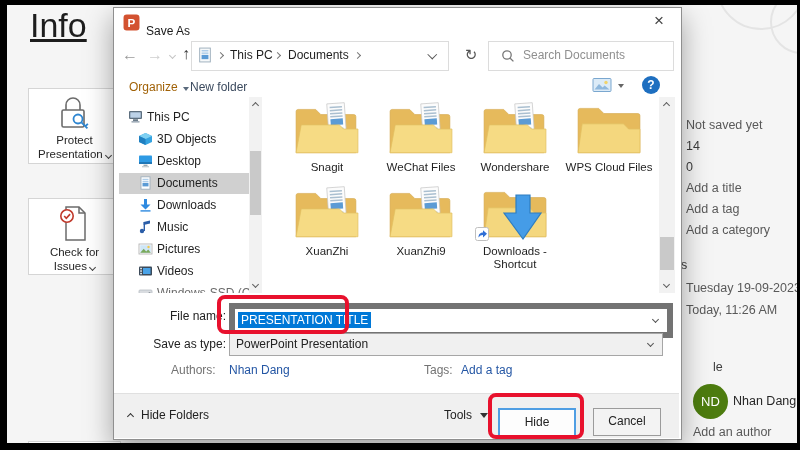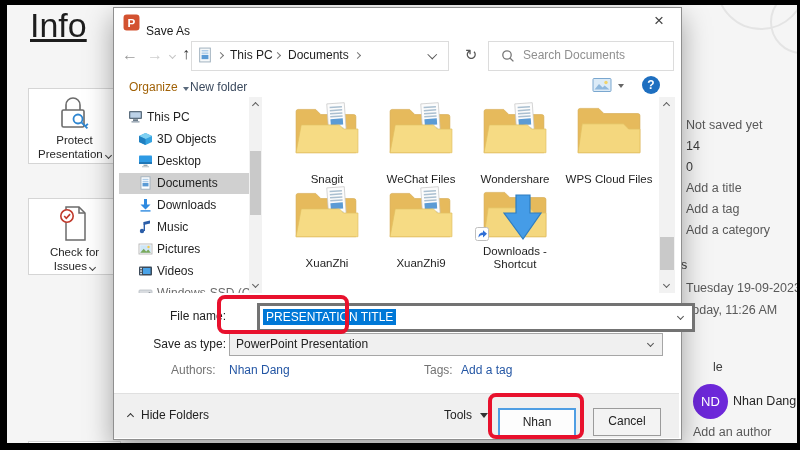--- a/index.html
+++ b/index.html
@@ -18,21 +18,21 @@
   .rp{position:absolute;left:686px;color:#595959;font-size:12.5px;white-space:nowrap;}
   
   .dialog{position:absolute;left:113px;top:7px;width:567px;height:431px;background:#fff;
           border:1px solid #8f8f8f;box-shadow:0 10px 26px rgba(0,0,0,.35);z-index:10;}
   .box{position:absolute;background:#fff;border:1px solid #dcdcdc;}
   .crumb{color:#1f1f1f;padding:0 4px;cursor:pointer;}
   .side-row{position:absolute;left:5px;width:130px;height:21px;line-height:21px;cursor:pointer;}
   .side-row .ic{position:absolute;top:3px;}
   .side-row .sl{position:absolute;top:0;font-size:12px;color:#1f1f1f;white-space:nowrap;}
   .tile{position:absolute;width:92px;text-align:center;cursor:pointer;}
-  .tile .fl{font-size:11.5px;color:#1f1f1f;line-height:13px;margin-top:13px;}
+  .tile .fl{font-size:11.5px;color:#1f1f1f;line-height:13px;margin-top:1px;}
   .sbar{position:absolute;background:#f2f2f2;}
   .thumb{position:absolute;left:1px;background:#c9c9c9;}
   .sarr{position:absolute;color:#5f5f5f;}
   .footer-btn{position:absolute;height:26px;text-align:center;line-height:24px;font-size:12px;cursor:pointer;}
   .ann{position:absolute;border:4px solid #e8112d;border-radius:8px;z-index:60;pointer-events:none;}
   .frame{position:absolute;background:#000;z-index:50;}
   .link{color:#2456a4;cursor:pointer;}
   .glabel{color:#737373;}
 </style>
 </head>
@@ -111,21 +111,21 @@
     <div class="rp txt" style="top:181px;">Add a title</div>
     <div class="rp txt" style="top:202px;">Add a tag</div>
     <div class="rp txt" style="top:223px;">Add a category</div>
 
     <div class="rp txt" style="left:681px;top:258px;color:#3d3d3d;">s</div>
     <div class="rp txt" style="top:281px;">Tuesday 19-09-2023</div>
     <div class="rp txt" style="top:303px;">Today, 11:26 AM</div>
 
     <div class="rp txt" style="left:681px;top:360px;color:#3d3d3d;margin-left:32px;">le</div>
 
-    <div class="abs" style="left:693px;top:384px;width:35px;height:35px;border-radius:50%;background:#6d28d9;color:#fff;
+    <div class="abs" style="left:693px;top:384px;width:35px;height:35px;border-radius:50%;background:#4d7c0f;color:#fff;
                 text-align:center;line-height:35px;font-size:13px;">
       <span>ND</span>
     </div>
     <div class="rp txt" style="left:733px;top:394px;color:#262626;">Nhan Dang</div>
     <div class="rp txt" style="left:693px;top:425px;">Add an author</div>
   </div>
 
   <div class="dialog">
 
     <div class="abs" style="left:0;top:0;width:565px;height:30px;background:#fff;">
@@ -348,21 +348,21 @@
       </div>
 
       <div class="sbar" style="left:545px;top:0;width:16px;height:196px;">
         <span class="abs cv cv-u cv-s sarr" style="left:5px;top:6px;"></span>
         <div class="thumb" style="top:140px;width:14px;height:33px;"></div>
         <span class="abs cv cv-d cv-s sarr" style="left:5px;bottom:6px;"></span>
       </div>
     </div>
 
     <div class="abs txt" style="left:52px;top:301px;width:60px;text-align:right;">File name:</div>
-    <div class="abs" style="left:115px;top:295px;width:432px;height:23px;background:#fff;border:3px solid #737373;cursor:text;margin-left:28px;">
+    <div class="abs" style="left:115px;top:295px;width:432px;height:23px;background:#fff;border:6px solid #737373;cursor:text;">
       <span style="position:absolute;left:3px;top:3px;background:#0078d7;color:#fff;padding:1px 3px;font-size:12px;white-space:nowrap;">PRESENTATION TITLE</span>
       <span class="abs cv cv-d cv-s" style="right:9px;top:8px;color:#555;"></span>
     </div>
 
     <div class="abs txt" style="left:32px;top:329px;width:80px;text-align:right;">Save as type:</div>
     <div class="abs" style="left:115px;top:325px;width:432px;height:21px;background:#f0f0f0;border:1px solid #a6a6a6;cursor:pointer;">
       <span style="position:absolute;left:6px;top:3px;font-size:12px;white-space:nowrap;">PowerPoint Presentation</span>
       <span class="abs cv cv-d cv-s" style="right:9px;top:7px;color:#555;"></span>
     </div>
 
@@ -372,21 +372,21 @@
     <div class="abs txt link" style="left:347px;top:355px;">Add a tag</div>
 
     <div class="abs" style="left:0;top:385px;width:565px;height:44px;background:#f0f0f0;border-top:1px solid #e0e0e0;">
       <span class="abs cv cv-u cv-s" style="left:14px;top:20px;color:#333;"></span>
       <span class="abs txt" style="left:27px;top:14px;cursor:pointer;">Hide Folders</span>
 
       <span class="abs txt" style="left:330px;top:14px;cursor:pointer;">Tools</span>
       <span class="abs tri-d" style="left:366px;top:19px;color:#333;cursor:pointer;"></span>
 
       <div class="footer-btn" style="left:384px;top:14px;width:74px;background:#fdfdfd;border:2px solid #4f9ee3;">
-        <span>Nhan</span>
+        <span>Hide</span>
       </div>
       <div class="footer-btn" style="left:479px;top:14px;width:66px;background:#f3f3f3;border:1px solid #9b9b9b;">
         <span>Cancel</span>
       </div>
     </div>
   </div>
 
   <div class="ann" style="left:217px;top:295px;width:124px;height:31px;"></div>
   <div class="ann" style="left:488px;top:393px;width:88px;height:38px;"></div>
 

